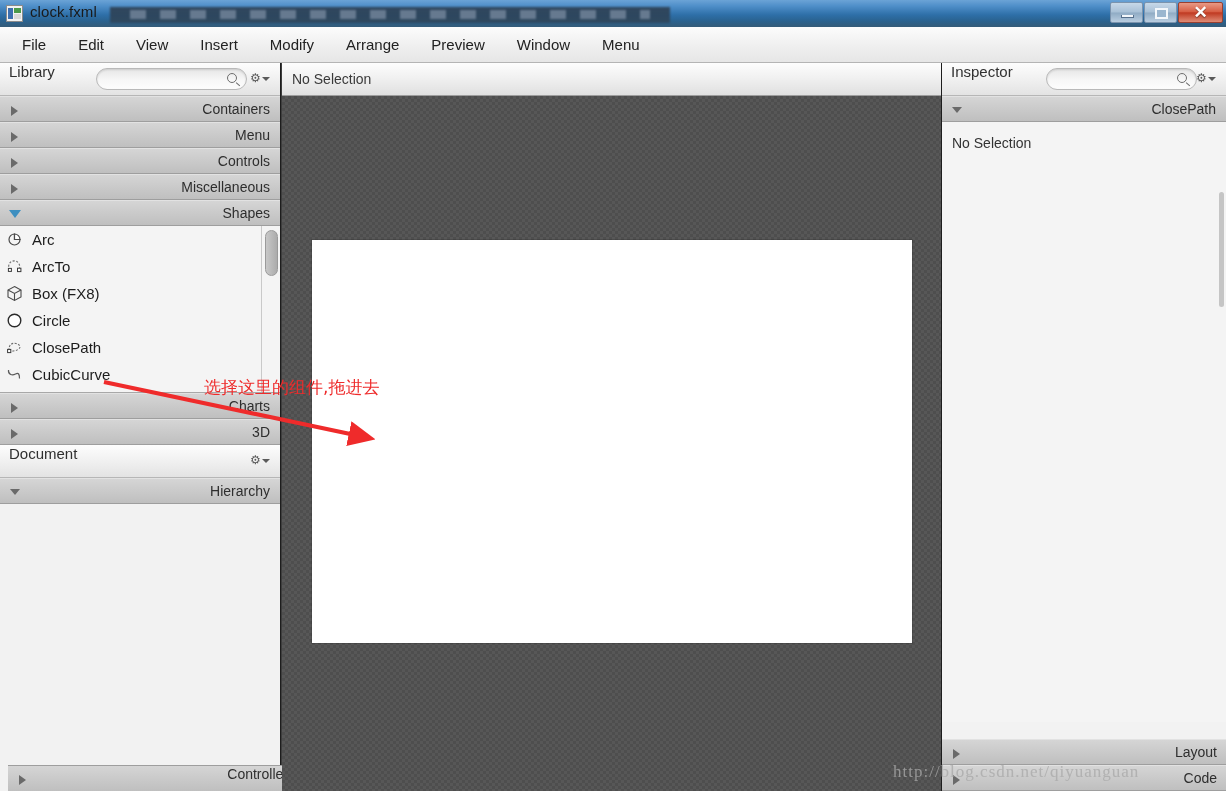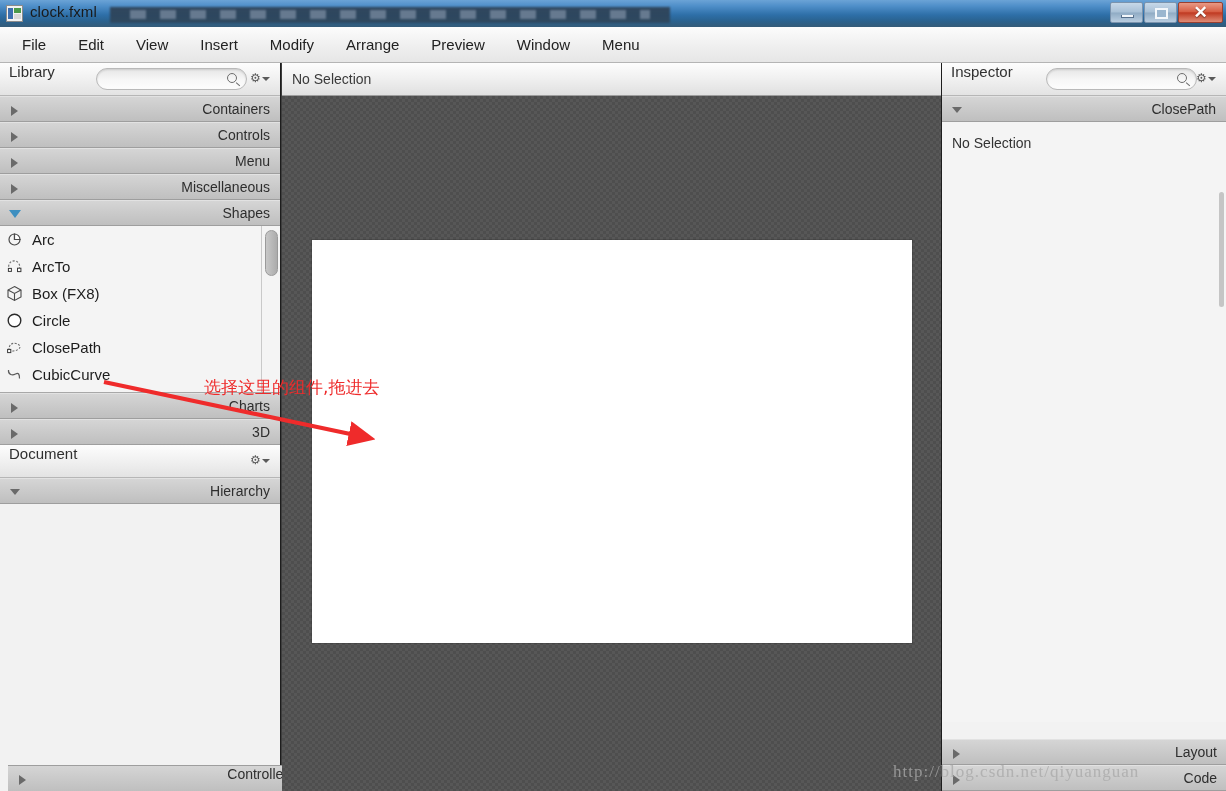--- a/index.html
+++ b/index.html
@@ -395,25 +395,25 @@
           <span class="caret-sm"></span>
         </div>
       </div>
 
       <div class="section-row">
         <span class="tri closed"></span>
         <span class="section-label">Containers</span>
       </div>
       <div class="section-row">
         <span class="tri closed"></span>
+        <span class="section-label">Menu</span>
+      </div>
+      <div class="section-row">
+        <span class="tri closed"></span>
         <span class="section-label">Controls</span>
-      </div>
-      <div class="section-row">
-        <span class="tri closed"></span>
-        <span class="section-label">Menu</span>
       </div>
       <div class="section-row">
         <span class="tri closed"></span>
         <span class="section-label">Miscellaneous</span>
       </div>
       <div class="section-row">
         <span class="tri open"></span>
         <span class="section-label">Shapes</span>
       </div>
 

